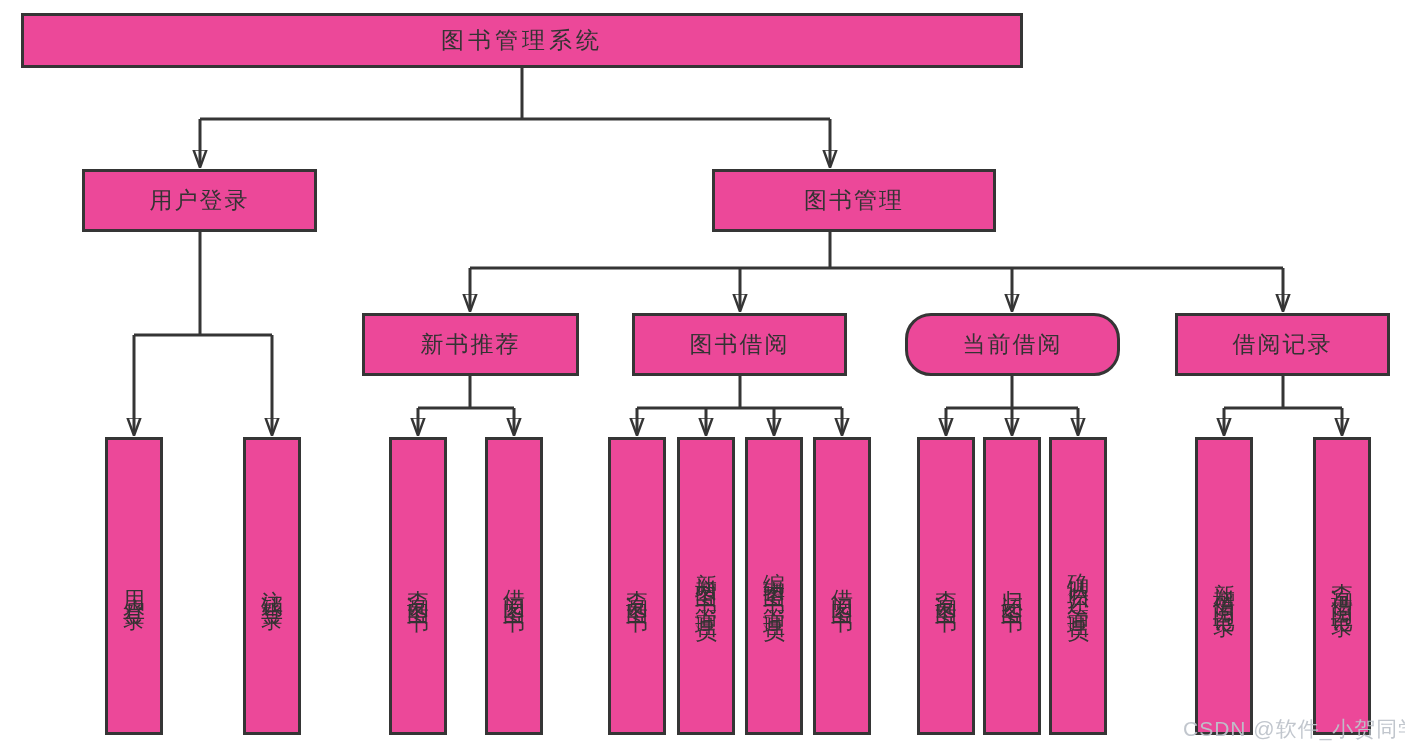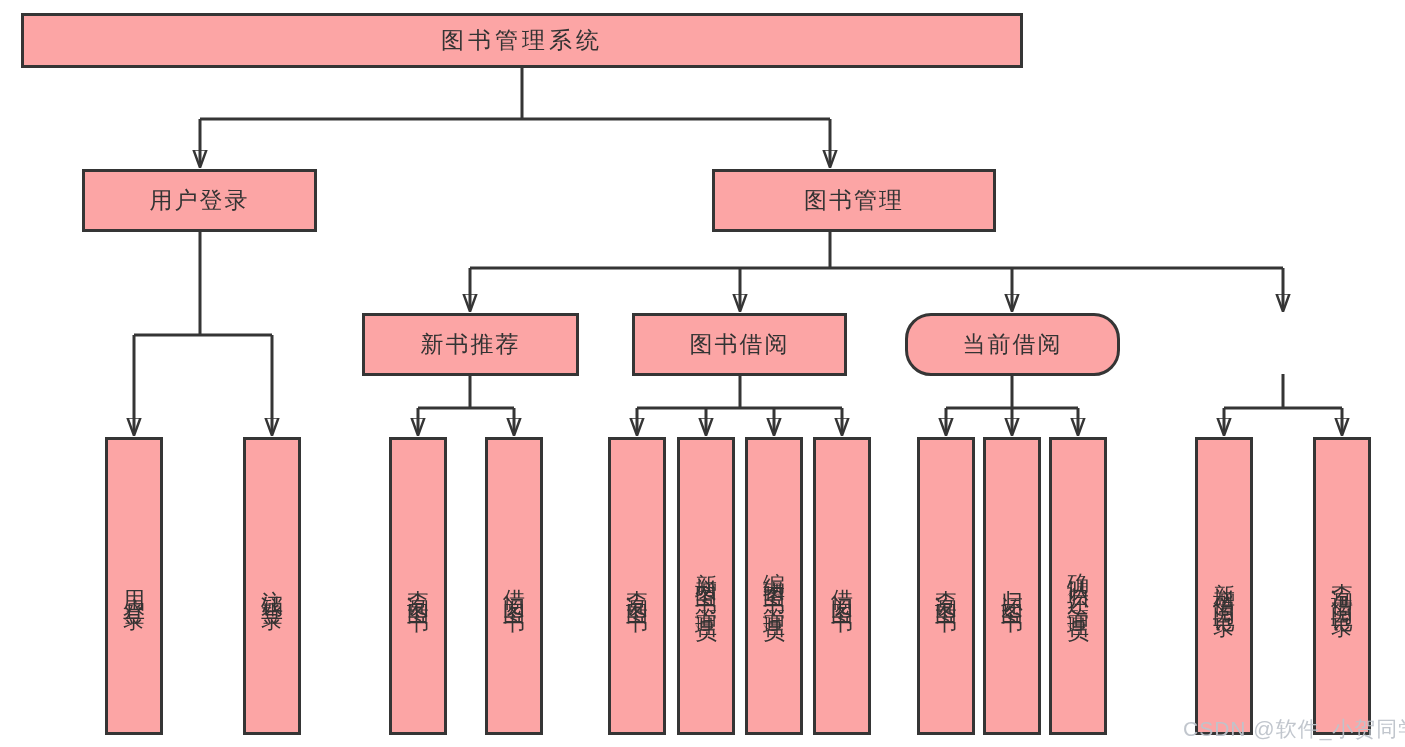--- a/index.html
+++ b/index.html
@@ -5,21 +5,21 @@
   html,body{margin:0;padding:0;background:#ffffff;}
   body{
     font-family:"Liberation Sans","DejaVu Sans",sans-serif;
     width:1405px;height:747px;position:relative;overflow:hidden;
     color:#333333;
   }
   .stage{position:absolute;left:0;top:0;width:1405px;height:747px;}
   .wires{position:absolute;left:0;top:0;z-index:1;}
   .wires path,.wires line{stroke:#353535;stroke-width:3;fill:none;}
   .node{
-    position:absolute;z-index:2;background:#fca5a5;
+    position:absolute;z-index:2;background:#ec4899;
     border:3px solid #353535;box-sizing:border-box;
     display:flex;align-items:center;justify-content:center;
     font-size:23px;letter-spacing:2px;color:#333333;
   }
   .node .hlabel{white-space:nowrap;}
   .n-root{left:21px;top:13px;width:1002px;height:55px;letter-spacing:4px;}
   .n-login{left:82px;top:169px;width:235px;height:63px;}
   .n-mgmt{left:712px;top:169px;width:284px;height:63px;}
   .n-l3a{left:362px;top:313px;width:217px;height:63px;}
   .n-l3b{left:632px;top:313px;width:215px;height:63px;}
@@ -101,20 +101,23 @@
 
   <div class="node n-l3b">
     <span class="hlabel">图书借阅</span>
   </div>
   <div class="node n-l3a">
     <span class="hlabel">新书推荐</span>
   </div>
   <div class="node n-l3c">
     <span class="hlabel">当前借阅</span>
   </div>
+  <div class="node n-l3d">
+    <span class="hlabel">借阅记录</span>
+  </div>
 
   <div class="node leaf lf1">
     <span class="vlabel">用户登录</span>
   </div>
   <div class="node leaf lf2">
     <span class="vlabel">注销登录</span>
   </div>
 
   <div class="node leaf lf3">
     <span class="vlabel">查询图书</span>

